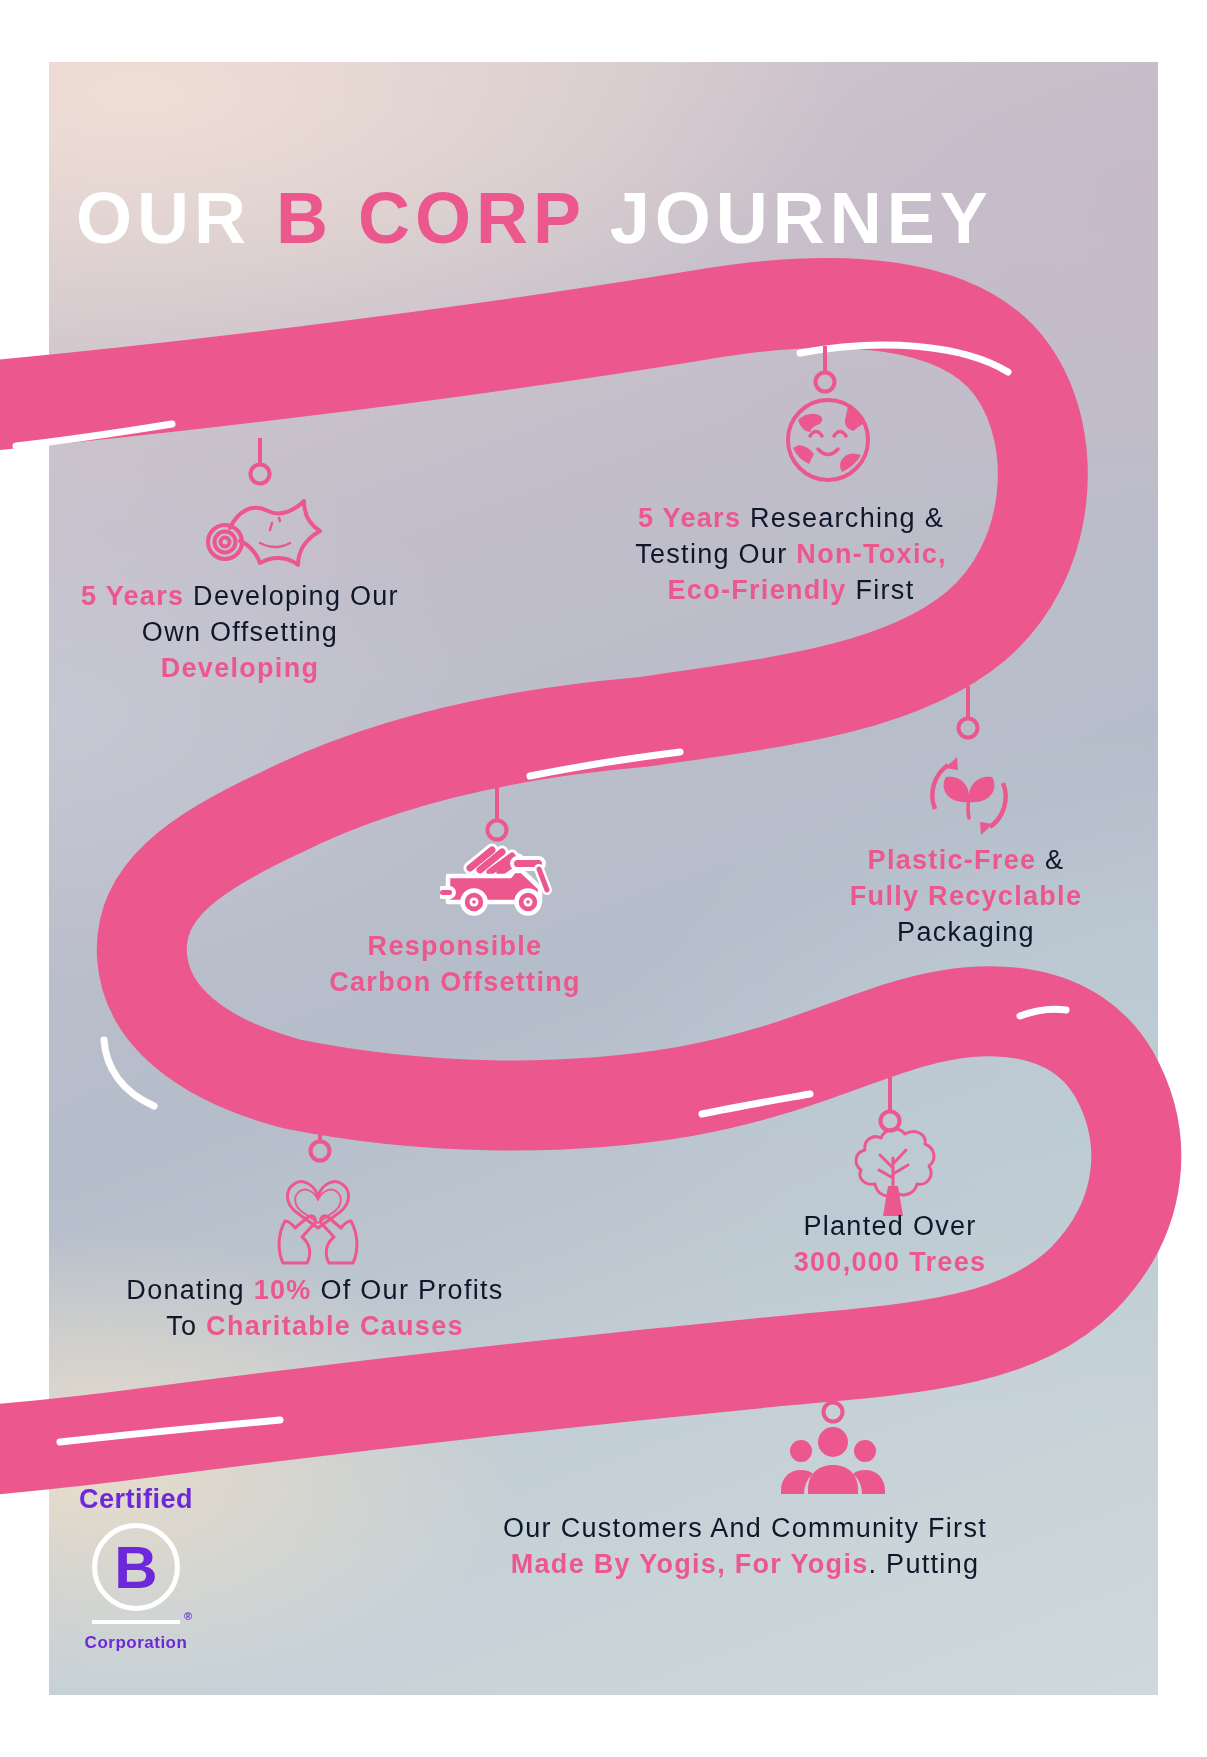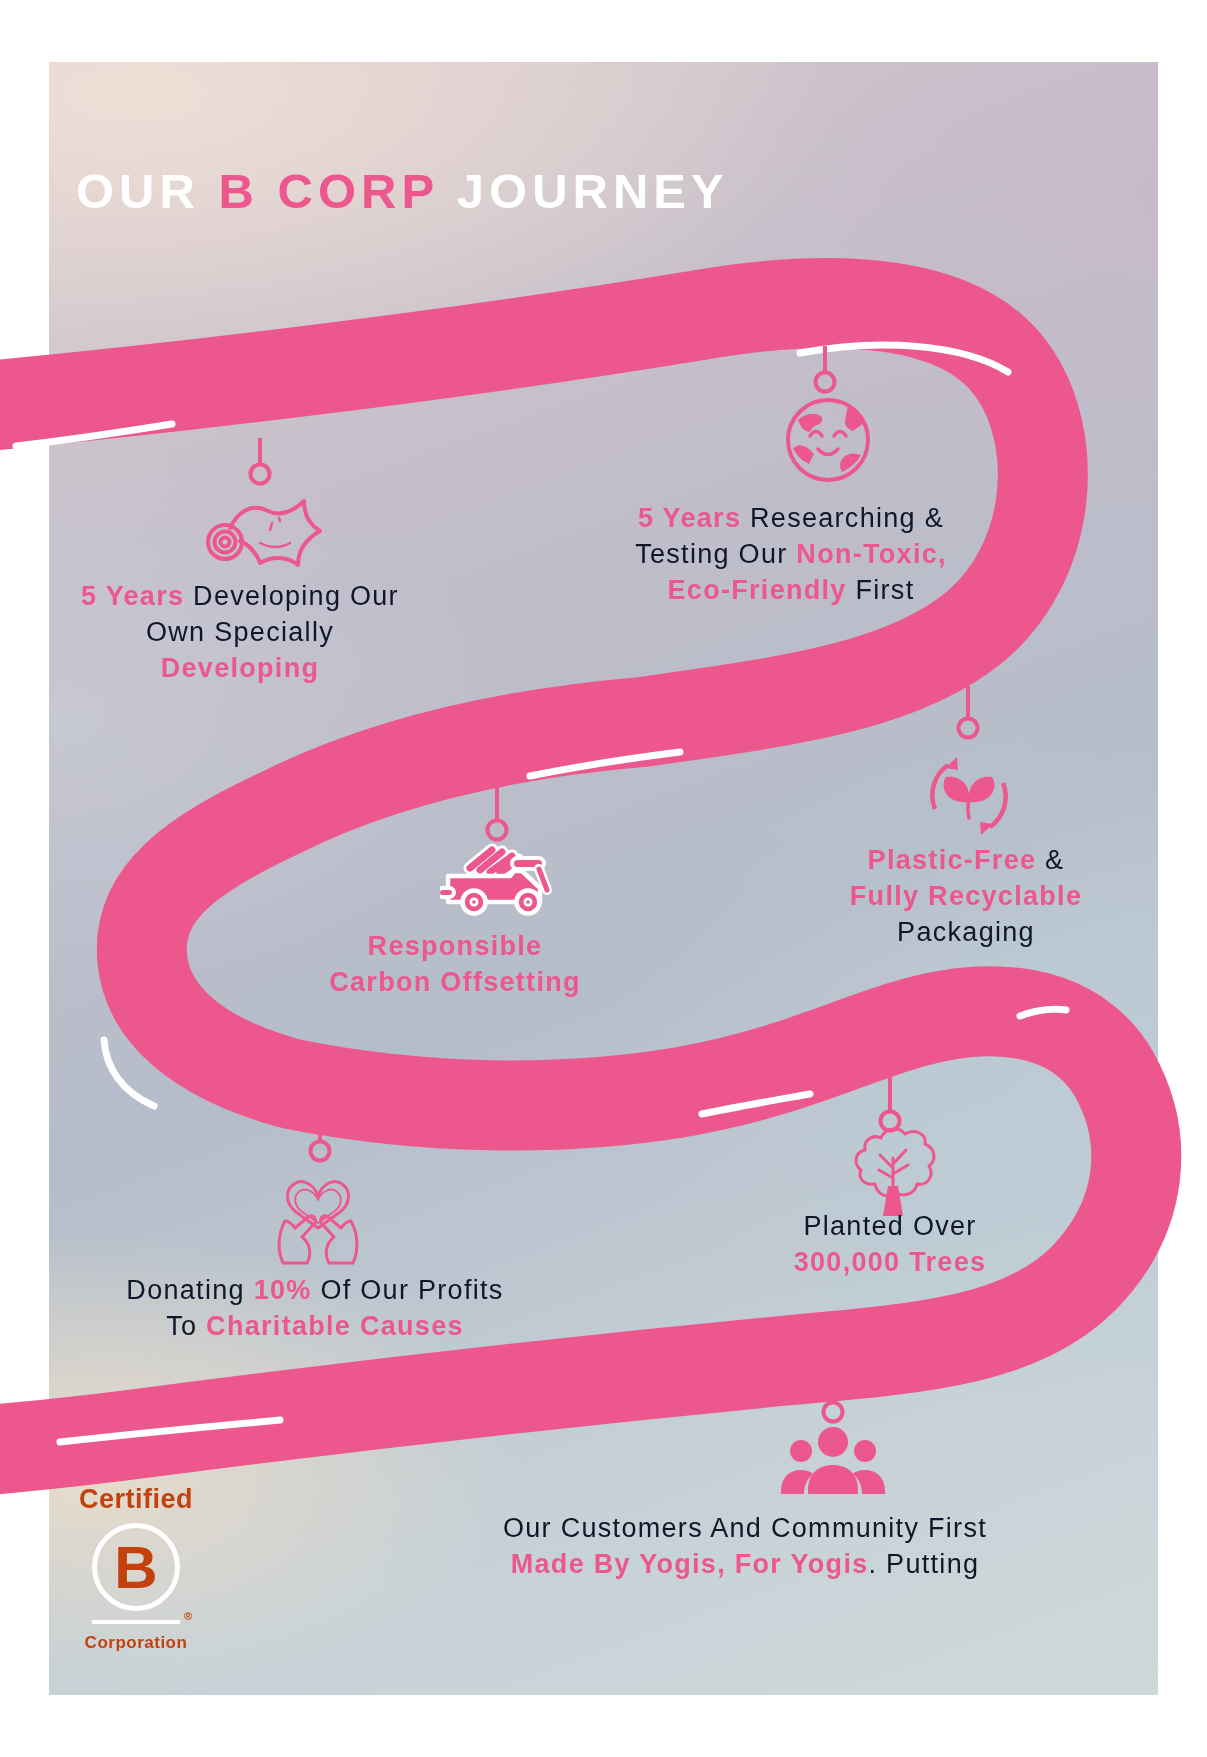--- a/index.html
+++ b/index.html
@@ -7,21 +7,21 @@
   .poster{position:absolute;left:49px;top:62px;width:1109px;height:1633px;z-index:1;
     background:
       radial-gradient(90% 26% at 8% 2%, rgba(240,223,214,0.95) 0%, rgba(240,223,214,0) 70%),
       radial-gradient(70% 28% at 100% 8%, rgba(198,186,201,0.9) 0%, rgba(198,186,201,0) 72%),
       radial-gradient(60% 24% at 0% 40%, rgba(200,203,215,0.75) 0%, rgba(200,203,215,0) 70%),
       radial-gradient(55% 20% at 3% 86%, rgba(235,222,203,0.95) 0%, rgba(235,222,203,0) 72%),
       radial-gradient(70% 30% at 100% 62%, rgba(189,204,214,0.85) 0%, rgba(189,204,214,0) 72%),
       linear-gradient(160deg,#d9cdce 0%,#c2bdca 30%,#b5bdca 55%,#c5d1d7 80%,#cfd9db 100%);
   }
   .ribbon{position:absolute;left:0;top:0;z-index:2;}
-  .title{position:absolute;left:76px;top:134px;z-index:3;font-size:49px;font-weight:700;
+  .title{position:absolute;left:76px;top:134px;z-index:3;font-size:72px;font-weight:700;
     letter-spacing:5px;color:#ffffff;white-space:nowrap;line-height:1;}
   .title .pink{color:var(--pink);}
   :root{--pink:#ec578d;}
   .string{position:absolute;width:4px;background:var(--pink);transform:translateX(-50%);z-index:3;}
   .ring{position:absolute;width:23px;height:23px;border:4px solid var(--pink);border-radius:50%;
     transform:translate(-50%,-50%);box-sizing:border-box;z-index:3;}
   .micon{position:absolute;transform:translateX(-50%);z-index:3;line-height:0;}
   .mtext{position:absolute;transform:translateX(-50%);text-align:center;z-index:3;
     font-size:27px;line-height:36px;letter-spacing:1.3px;}
   .mtext .tl{white-space:nowrap;}
@@ -36,21 +36,21 @@
   #m3 .micon{left:498px;top:838px;} #m3 .mtext{left:455px;top:928px;}
   #m4 .string{left:968px;top:686px;height:32px;} #m4 .ring{left:968px;top:728px;}
   #m4 .micon{left:969px;top:750px;} #m4 .mtext{left:966px;top:842px;}
   #m5 .string{left:320px;top:1118px;height:24px;} #m5 .ring{left:320px;top:1151px;}
   #m5 .micon{left:318px;top:1162px;} #m5 .mtext{left:315px;top:1272px;}
   #m6 .string{left:890px;top:1056px;height:56px;} #m6 .ring{left:890px;top:1121px;}
   #m6 .micon{left:893px;top:1124px;} #m6 .mtext{left:890px;top:1208px;}
   #m7 .string{left:833px;top:1384px;height:20px;} #m7 .ring{left:833px;top:1412px;}
   #m7 .micon{left:833px;top:1422px;} #m7 .mtext{left:745px;top:1510px;}
   
-  .bcorp{position:absolute;left:64px;top:1484px;width:144px;z-index:3;color:#c2410c;text-align:center;}
+  .bcorp{position:absolute;left:64px;top:1484px;width:144px;z-index:3;color:#6d28d9;text-align:center;}
   .bc-certified{font-size:27px;font-weight:700;letter-spacing:0.5px;}
   .bc-circle{width:88px;height:88px;border:5px solid #ffffff;border-radius:50%;margin:8px auto 0;
     display:flex;align-items:center;justify-content:center;font-size:60px;font-weight:700;box-sizing:border-box;}
   .bc-reg{position:absolute;right:16px;top:126px;font-size:11px;font-weight:700;}
   .bc-line{width:88px;height:4px;background:#ffffff;margin:9px auto 0;}
   .bc-corporation{font-size:17px;font-weight:700;margin-top:9px;letter-spacing:0.5px;}
 </style>
 </head>
 <body>
 
@@ -97,21 +97,21 @@
             <circle cx="25" cy="57" r="10.5"></circle>
             <circle cx="25" cy="57" r="4.5"></circle>
           <path d="M30 43 C 38 26 52 18 68 26 C 80 32 94 26 104 16 C 104 30 110 40 120 46 C 106 54 98 66 98 80 C 86 70 70 72 60 78 C 56 66 46 58 40 56"></path>
           <path d="M72 38 l-2 7 M79 33 l1 3" stroke-width="2.5"></path>
           <path d="M60 58 q16 8 30 0" stroke-width="2.5"></path>
         </g>
       </svg>
     </div>
     <div class="mtext">
         <div class="tl"><span class="b">5 Years</span><span class="w"> Developing Our</span></div>
-        <div class="tl"><span class="w">Own Specially</span></div>
+        <div class="tl"><span class="w">Own Offsetting</span></div>
         <div class="tl"><span class="b">Developing</span></div>
       </div>
   </div>
 
   <div id="m2">
     <div class="string"></div>
     <div class="ring"></div>
     <div class="micon">
       <svg width="88" height="90" viewBox="0 0 88 90">
         <circle cx="44" cy="46" r="40" fill="none" stroke="#ec578d" stroke-width="4"></circle>

